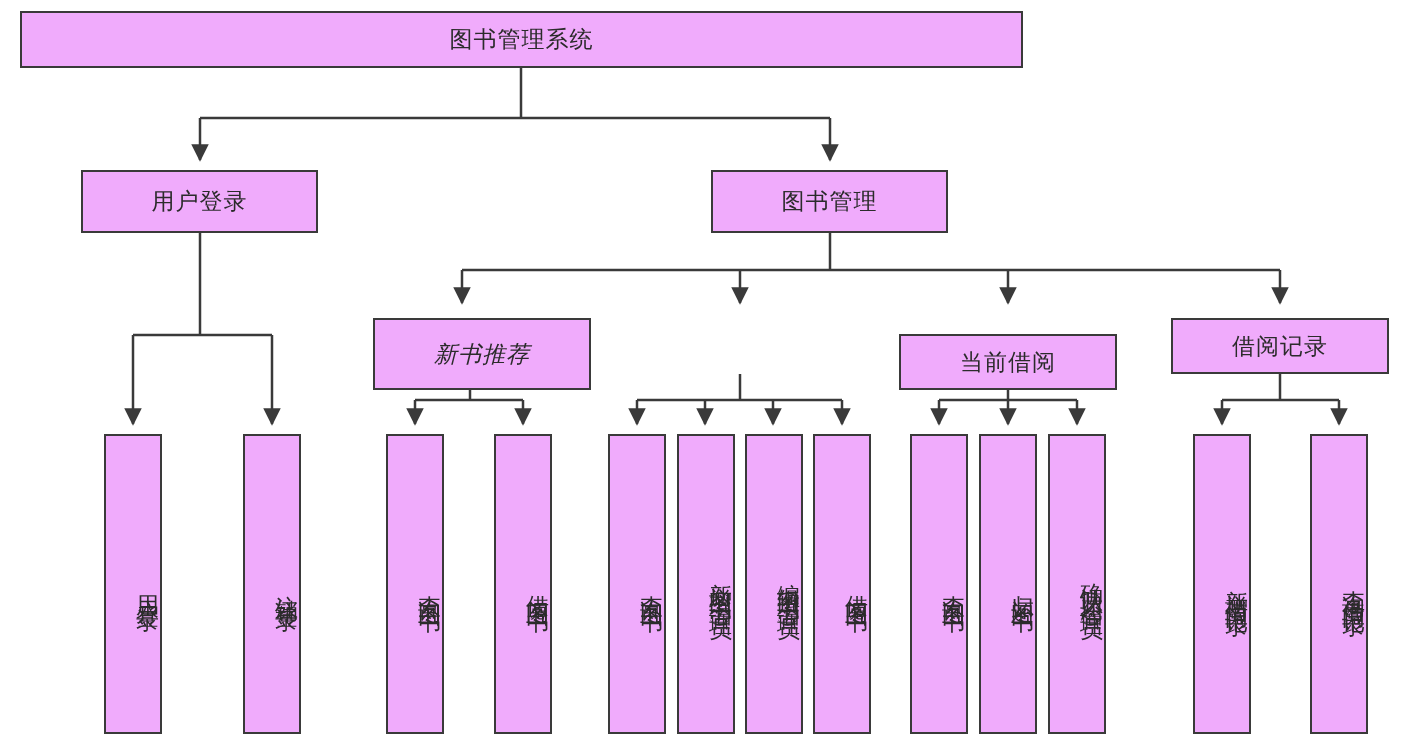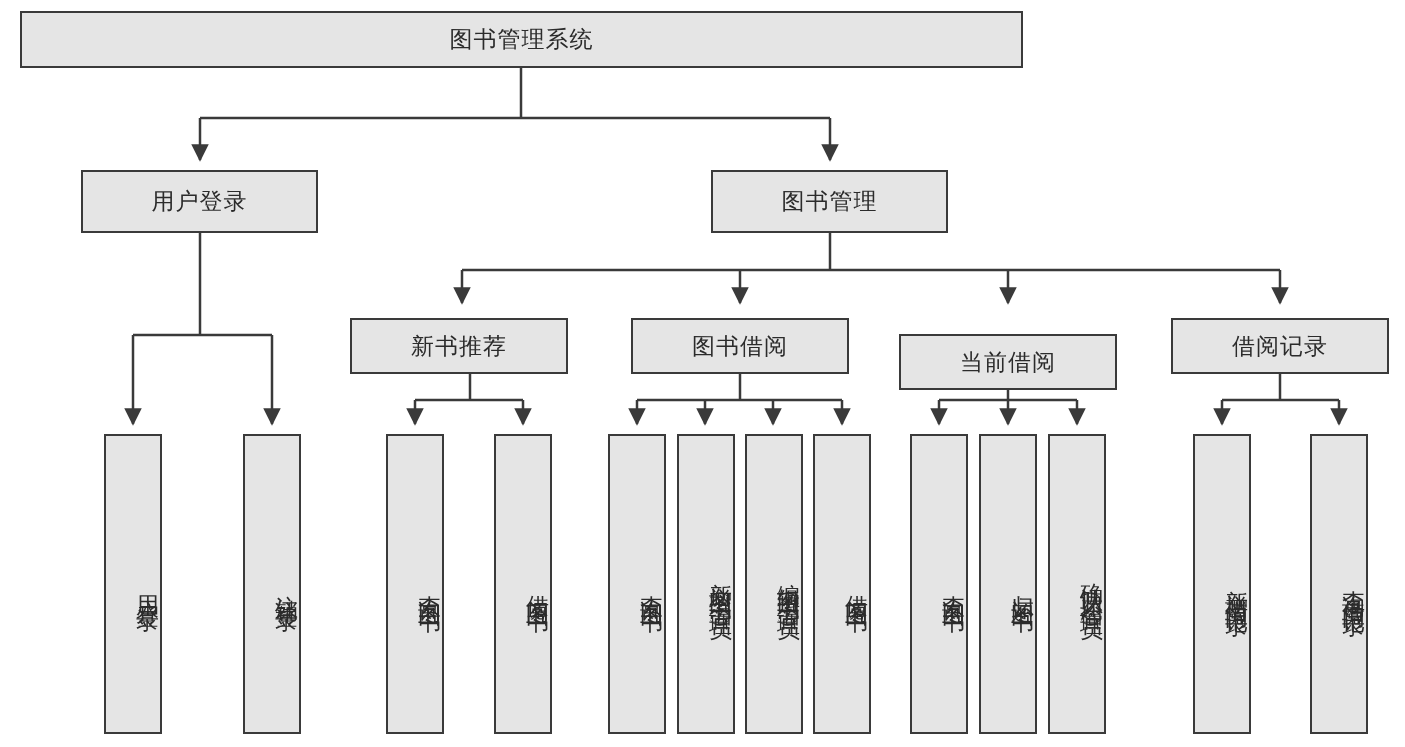--- a/index.html
+++ b/index.html
@@ -20,21 +20,21 @@
     left: 0;
     top: 0;
     width: 1405px;
     height: 747px;
     pointer-events: none;
   }
   .node {
     position: absolute;
     box-sizing: border-box;
     border: 2px solid #3a3a3a;
-    background: #e5e5e5;
+    background: #f0abfc;
     display: flex;
     align-items: center;
     justify-content: center;
     color: #2b2b2b;
   }
   .node.horiz {
     font-size: 23px;
     letter-spacing: 1px;
   }
   .node.vert {
@@ -124,25 +124,22 @@
     <span>图书管理系统</span>
   </div>
 
   <div class="node horiz" style="left:81px; top:170px; width:237px; height:63px;">
     <span>用户登录</span>
   </div>
   <div class="node horiz" style="left:711px; top:170px; width:237px; height:63px;">
     <span>图书管理</span>
   </div>
 
-  <div class="node horiz" style="left:350px; top:318px; width:218px; height:56px;">
+  <div class="node horiz" style="left:373px; top:318px; width:218px; height:72px;font-style:italic;">
     <span>新书推荐</span>
-  </div>
-  <div class="node horiz" style="left:631px; top:318px; width:218px; height:56px;">
-    <span>图书借阅</span>
   </div>
   <div class="node horiz" style="left:899px; top:334px; width:218px; height:56px;">
     <span>当前借阅</span>
   </div>
   <div class="node horiz" style="left:1171px; top:318px; width:218px; height:56px;justify-content:center;">
     <span>借阅记录</span>
   </div>
 
   <div class="node vert" style="left:104px; top:434px; width:58px; height:300px;">
     <span class="vlabel">用户登录</span>

